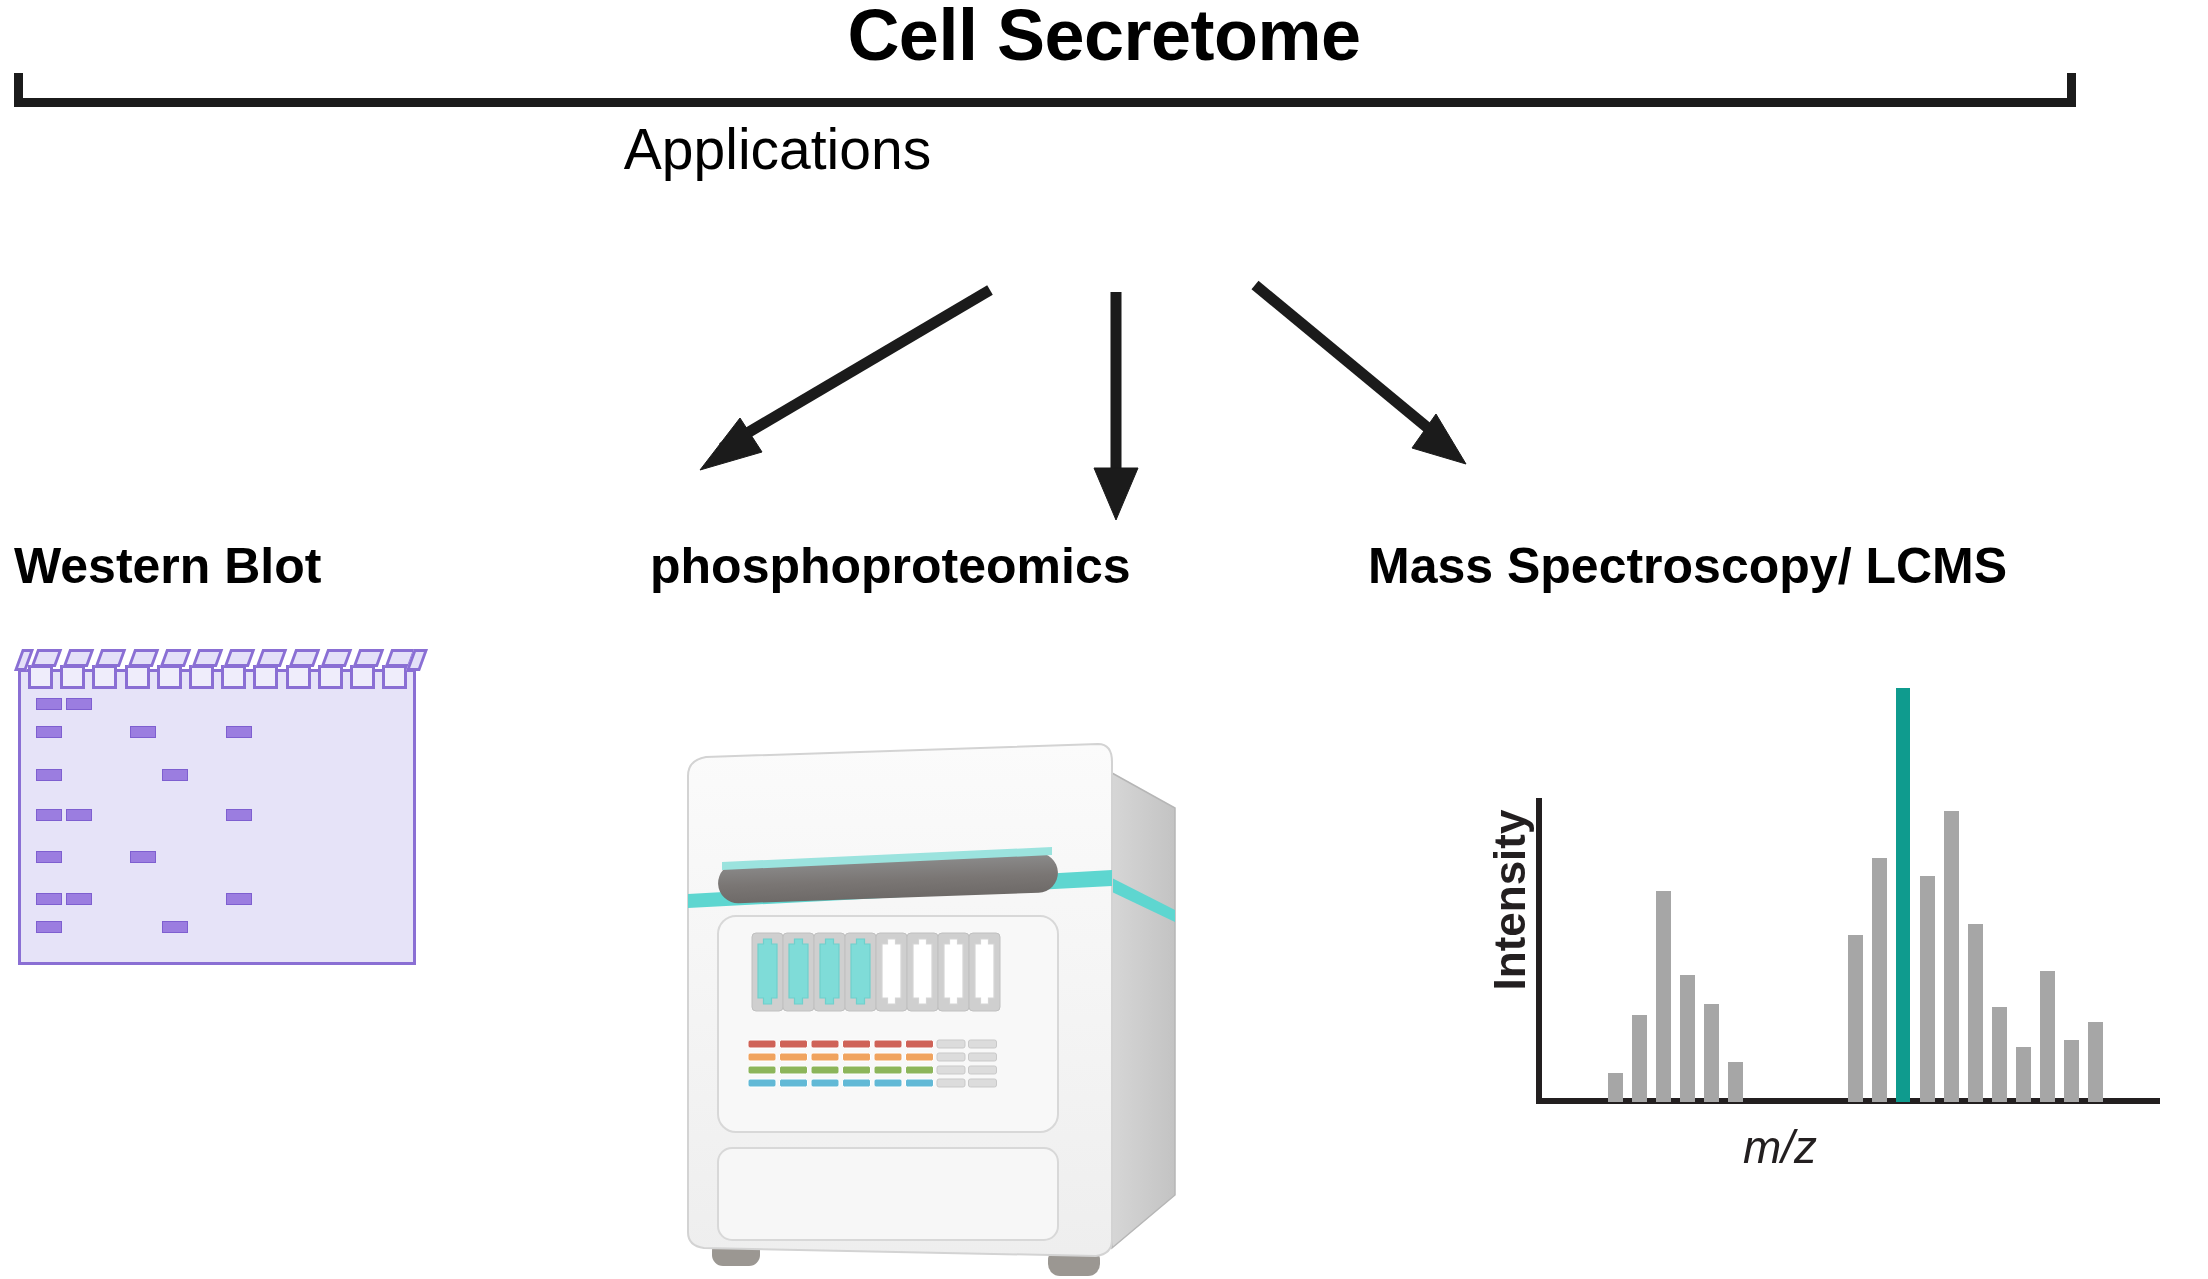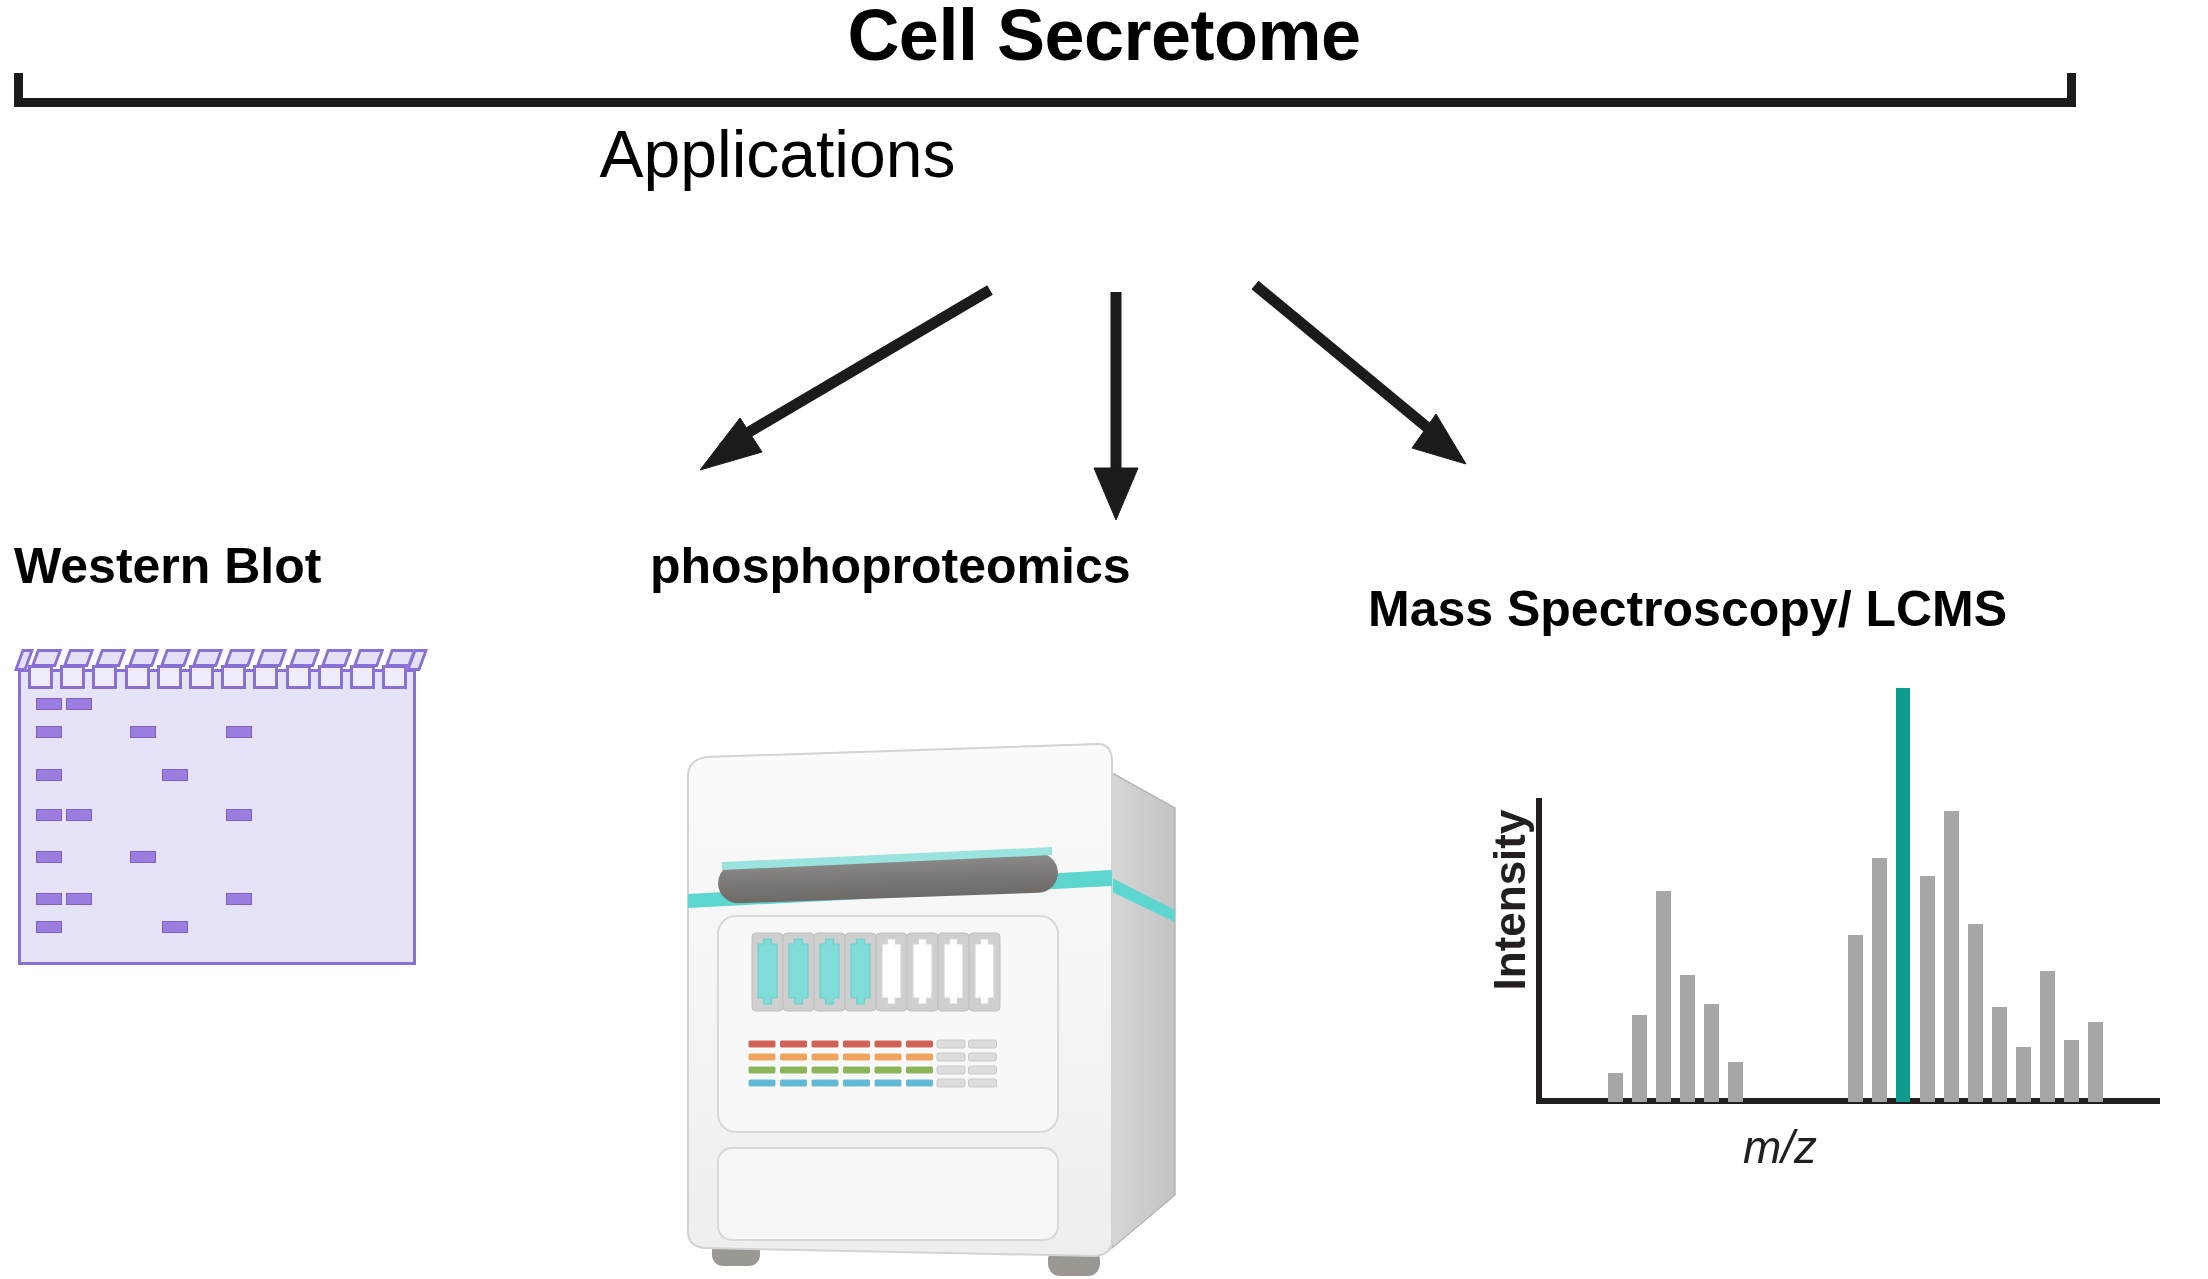--- a/index.html
+++ b/index.html
@@ -27,35 +27,35 @@
     font-size: 72px;
     font-weight: bold;
     color: #000000;
     letter-spacing: -0.5px;
     line-height: 1.05;
   }
   #applications-label {
     left: 0; top: 120px;
     width: 1555px;
     text-align: center;
-    font-size: 66px;
+    font-size: 57px;
     font-weight: normal;
     color: #000000;
     line-height: 1.05;
   }
   .branch-title {
     font-size: 50px;
     font-weight: bold;
     color: #000000;
     line-height: 1.14;
     white-space: nowrap;
   }
   #wb-title  { left: 14px;   top: 538px; }
   #prot-title{ left: 650px;  top: 538px; white-space: normal; width: 700px;}
-  #ms-title  { left: 1368px; top: 538px; margin-top: 43px; }
+  #ms-title  { left: 1368px; top: 538px; }
 
   
   #bracket {
     left: 14px; top: 73px;
     width: 2062px; height: 34px;
     border-left: 9px solid #1b1b1b;
     border-right: 9px solid #1b1b1b;
     border-bottom: 9px solid #1b1b1b;
     box-sizing: border-box;
   }

